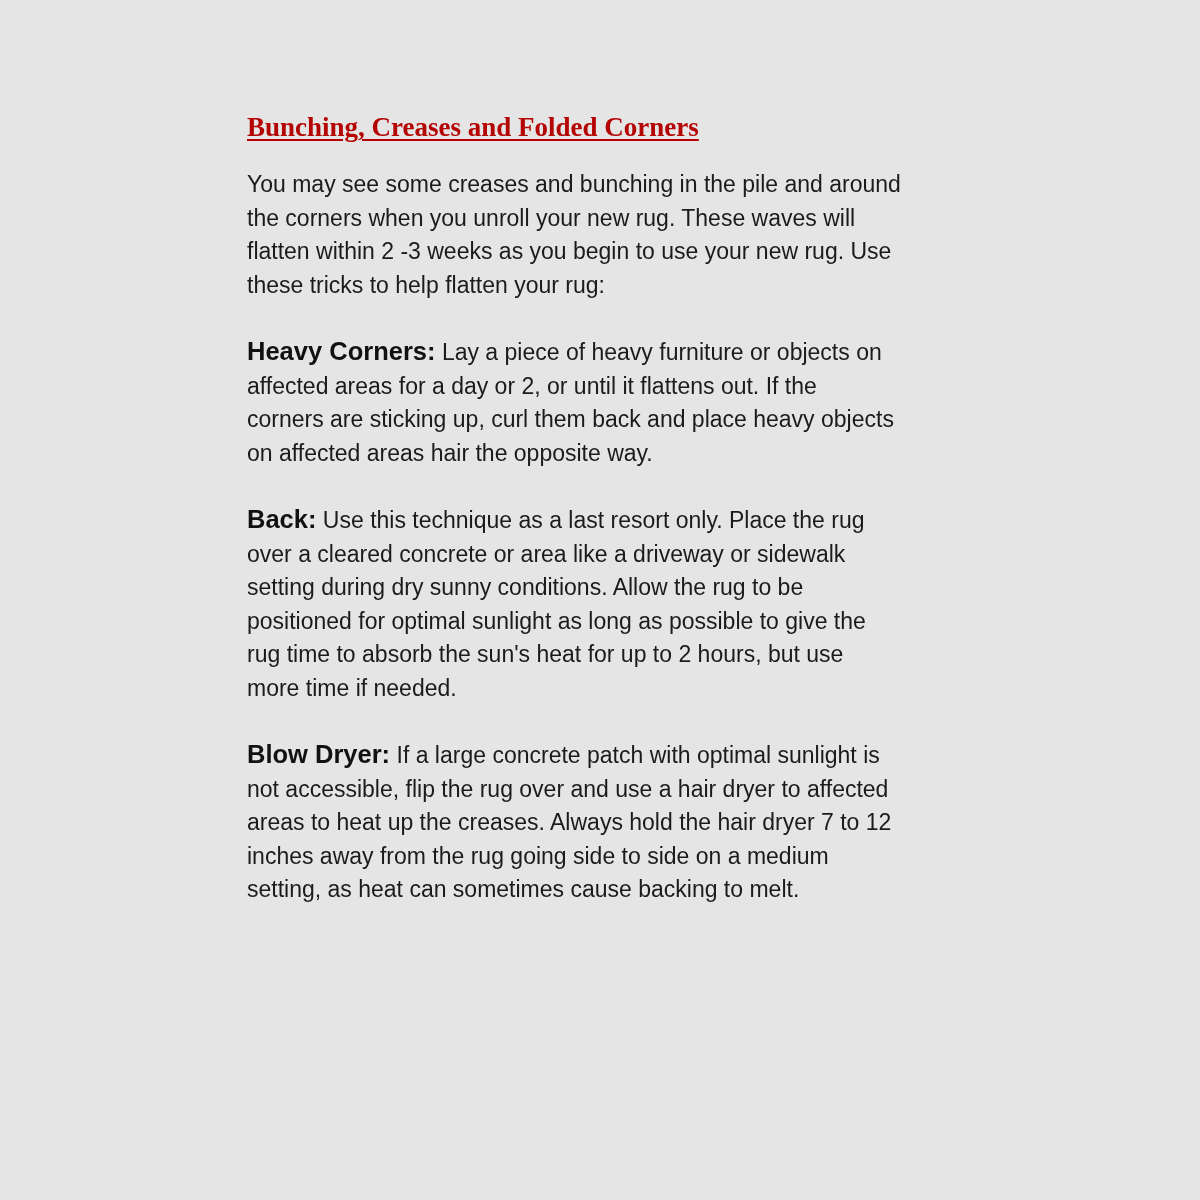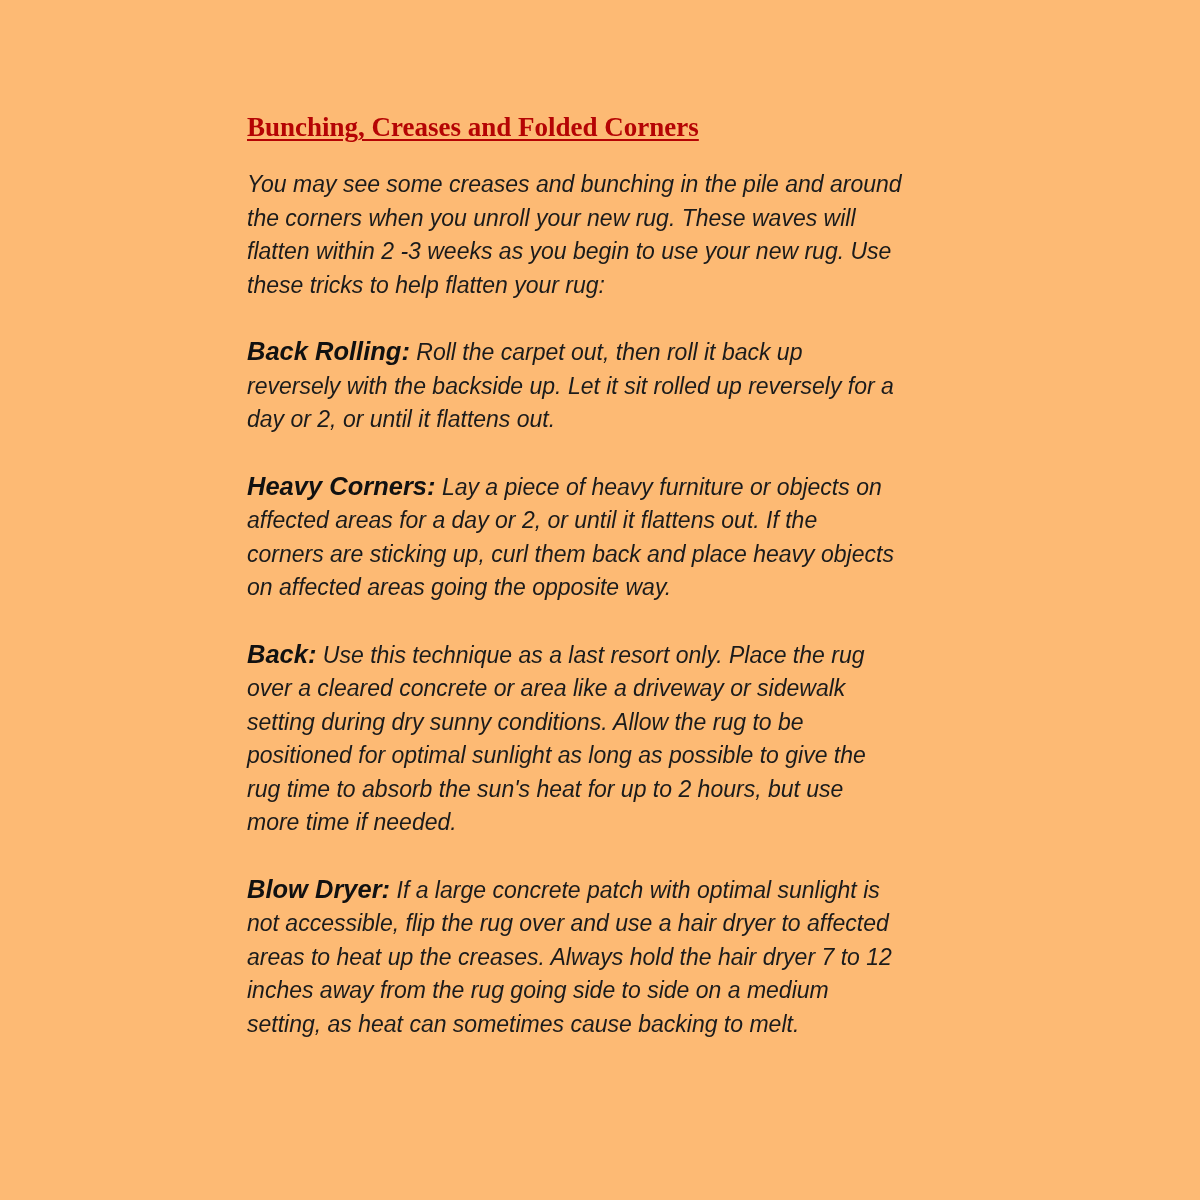--- a/index.html
+++ b/index.html
@@ -4,21 +4,21 @@
 <style>
   html, body {
     margin: 0;
     padding: 0;
     background: #ffffff;
   }
   .canvas {
     position: relative;
     width: 1200px;
     height: 1200px;
-    background: #fdba74;
+    background: #e5e5e5;
     overflow: hidden;
   }
   .page {
     position: absolute;
     left: 247px;
     top: 110px;
     width: 745px;
     color: #1b1b1b;
     font-family: "Liberation Sans", "DejaVu Sans", sans-serif;
   }
@@ -30,21 +30,20 @@
     color: #b50404;
     text-decoration: underline;
     text-decoration-thickness: 2px;
     text-underline-offset: 3px;
     margin: 0 0 24px 0;
   }
   .para {
     font-size: 23px;
     line-height: 33.5px;
     margin: 0 0 33px 0;
-    font-style: italic;
   }
   .para:last-child {
     margin-bottom: 0;
   }
   .pre {
     white-space: pre-line;
   }
   .section-heading {
     font-weight: bold;
     font-size: 25.5px;
@@ -58,28 +57,25 @@
 <div class="canvas">
   <div class="page">
 
     <h1 class="doc-title">Bunching, Creases and Folded Corners</h1>
 
     <p class="para pre">You may see some creases and bunching in the pile and around
 the corners when you unroll your new rug. These waves will
 flatten within 2 -3 weeks as you begin to use your new rug. Use
 these tricks to help flatten your rug:</p>
 
-    <p class="para"><strong class="section-heading">Back Rolling:</strong> <span class="pre">Roll the carpet out, then roll it back up
-reversely with the backside up. Let it sit rolled up reversely for a
-day or 2, or until it flattens out.</span></p>
 
     <p class="para"><strong class="section-heading">Heavy Corners:</strong> <span class="pre">Lay a piece of heavy furniture or objects on
 affected areas for a day or 2, or until it flattens out. If the
 corners are sticking up, curl them back and place heavy objects
-on affected areas going the opposite way.</span></p>
+on affected areas hair the opposite way.</span></p>
 
     <p class="para"><strong class="section-heading">Back:</strong> <span class="pre">Use this technique as a last resort only. Place the rug
 over a cleared concrete or area like a driveway or sidewalk
 setting during dry sunny conditions. Allow the rug to be
 positioned for optimal sunlight as long as possible to give the
 rug time to absorb the sun's heat for up to 2 hours, but use
 more time if needed.</span></p>
 
     <p class="para"><strong class="section-heading">Blow Dryer:</strong> <span class="pre">If a large concrete patch with optimal sunlight is
 not accessible, flip the rug over and use a hair dryer to affected

